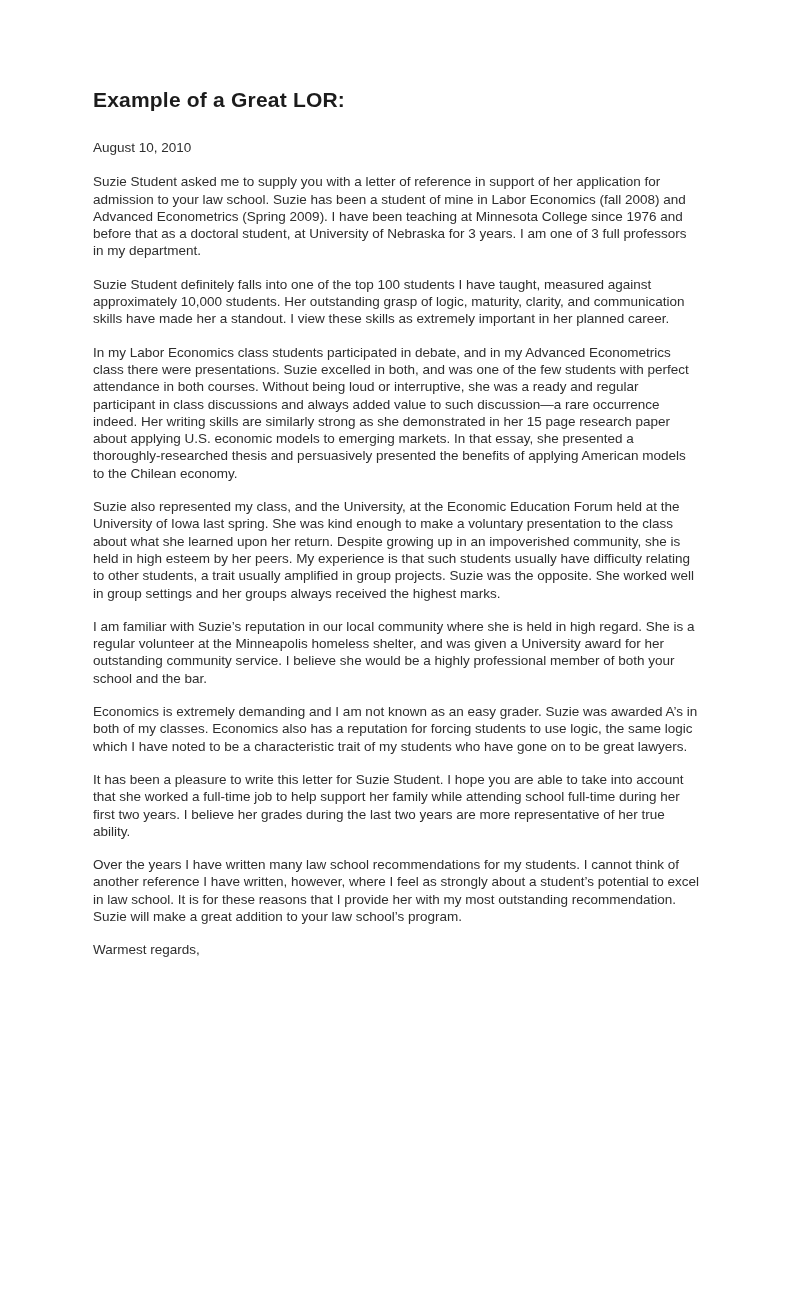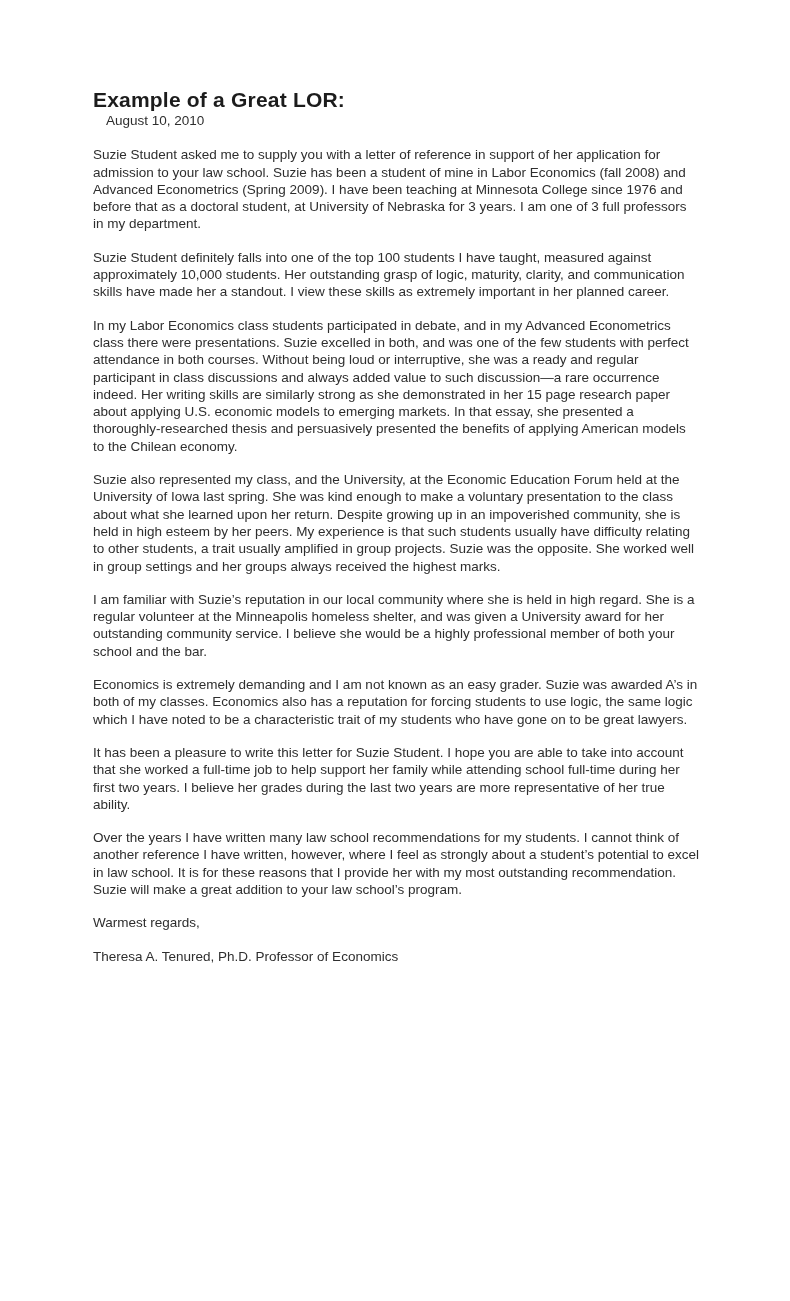--- a/index.html
+++ b/index.html
@@ -15,27 +15,28 @@
       width: 790px;
       min-height: 1301px;
       background: #ffffff;
       padding: 88px 90px 60px 93px;
     }
     .doc-title {
       font-size: 21px;
       font-weight: bold;
       color: #1c1c1c;
       letter-spacing: 0.2px;
+      margin-bottom: 27px;
     }
     .line, .para {
       font-size: 13.5px;
       line-height: 17.3px;
       color: #2e2e2e;
     }
-    .meta-line { margin-bottom: 17px; margin-left: 13px; }
+    .meta-line { margin-bottom: 17px; }
     .para { margin-bottom: 16px; }
     .closing { margin-top: 13px; margin-bottom: 16px; }
     .signature-block .line { margin: 0; }
   </style>
 </head>
 <body>
 
 <div class="page">
 
   <h1 class="doc-title">Example of a Great LOR:</h1>
@@ -56,16 +57,15 @@
 
   <p class="para">Economics is extremely demanding and I am not known as an easy grader. Suzie was awarded A’s in both of my classes. Economics also has a reputation for forcing students to use logic, the same logic which I have noted to be a characteristic trait of my students who have gone on to be great lawyers.</p>
 
   <p class="para">It has been a pleasure to write this letter for Suzie Student. I hope you are able to take into account that she worked a full-time job to help support her family while attending school full-time during her first two years. I believe her grades during the last two years are more representative of her true ability.</p>
 
   <p class="para">Over the years I have written many law school recommendations for my students. I cannot think of another reference I have written, however, where I feel as strongly about a student’s potential to excel in law school. It is for these reasons that I provide her with my most outstanding recommendation. Suzie will make a great addition to your law school’s program.</p>
 
   <div class="line closing">Warmest regards,</div>
 
   <div class="signature-block">
-    <div class="line">Theresa A. Tenured, Ph.D. Professor of Economics</div>
   </div>
 
 </div>
 
 </body></html>

